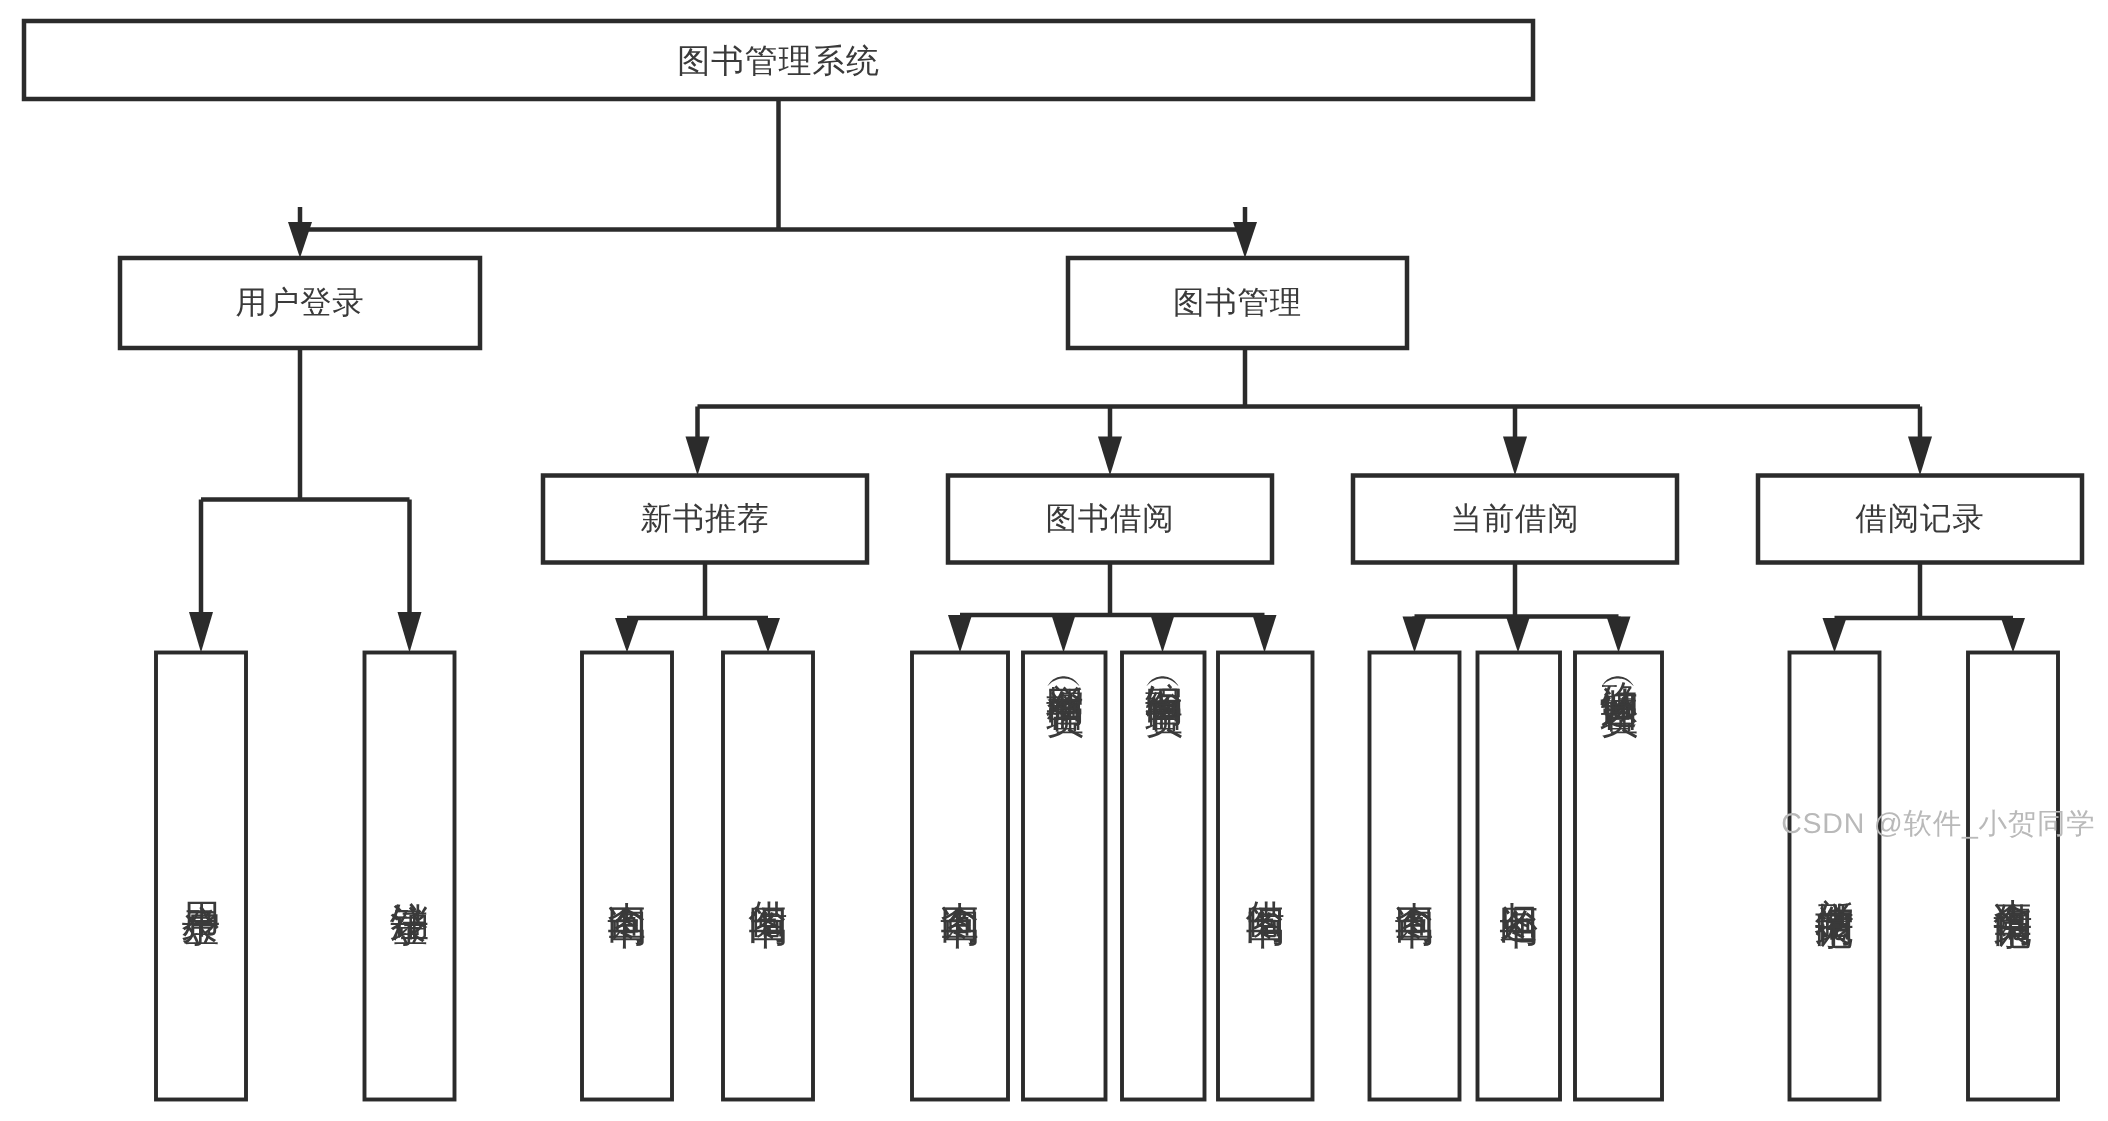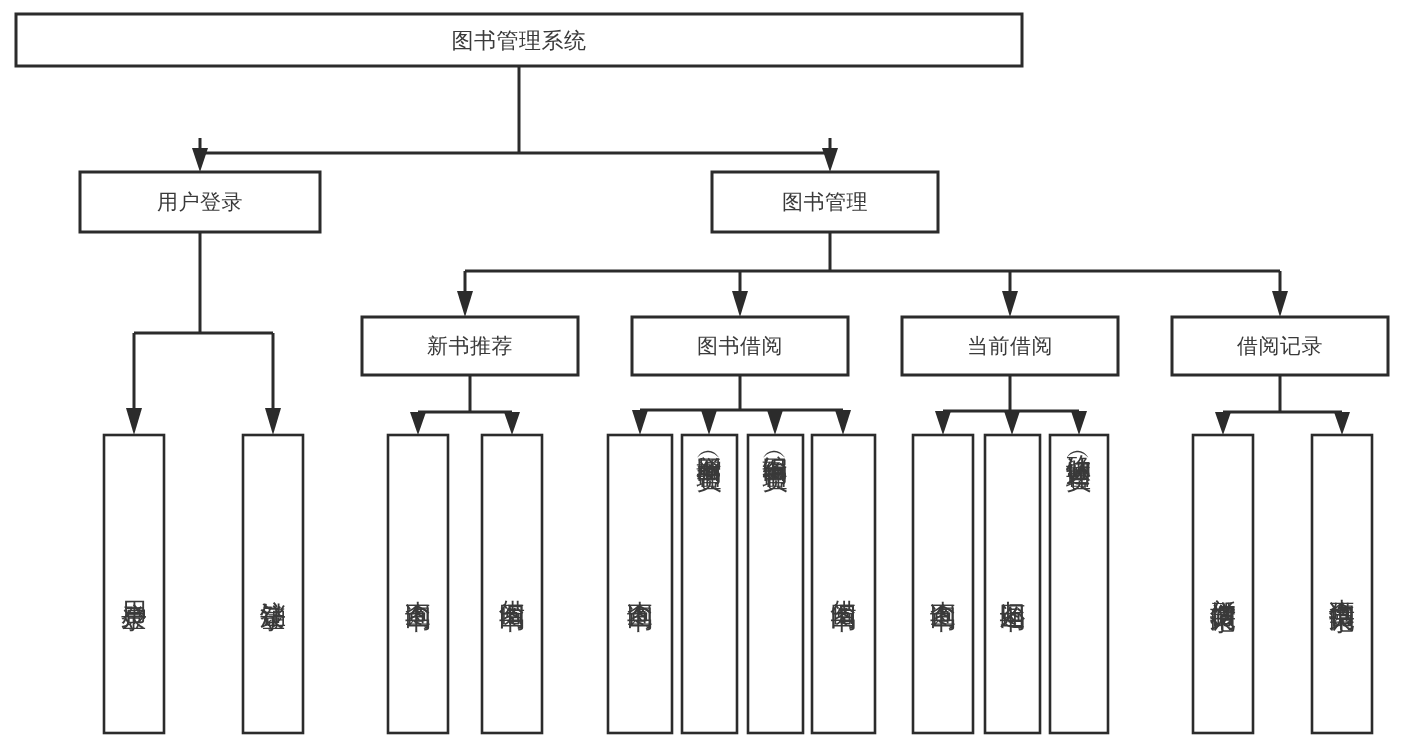--- a/index.html
+++ b/index.html
@@ -242,14 +242,15 @@
   <div class="leaf-label-wrap" style="left:1050px; top:435px; width:58px;  height:298px; align-items:flex-start;">
     <span class="leaf-label" style="font-size:25px;">确认归还（管理员）</span>
   </div>
   <div class="leaf-label-wrap" style="left:1193px; top:435px; width:60px;  height:298px;">
     <span class="leaf-label">新增借阅记录</span>
   </div>
   <div class="leaf-label-wrap" style="left:1312px; top:435px; width:60px;  height:298px;">
     <span class="leaf-label">查询借阅记录</span>
   </div>
 
+  <div class="watermark">CSDN @软件_小贺同学</div>
 
 </div>
 
 </body></html>

